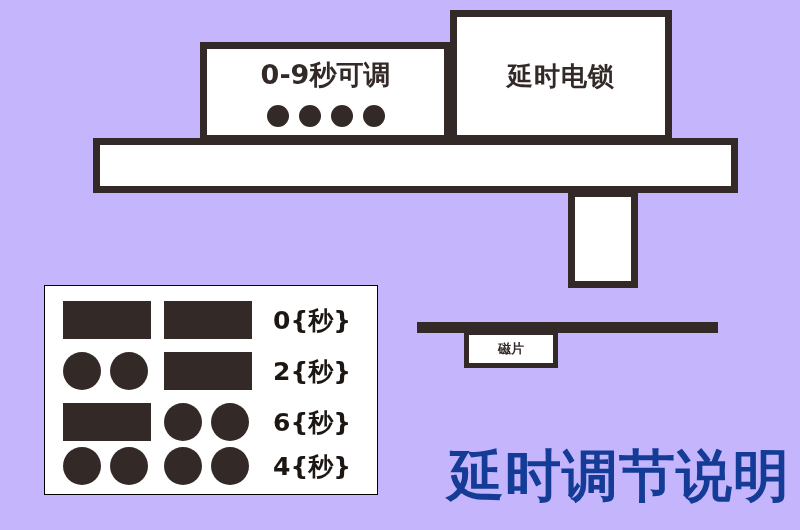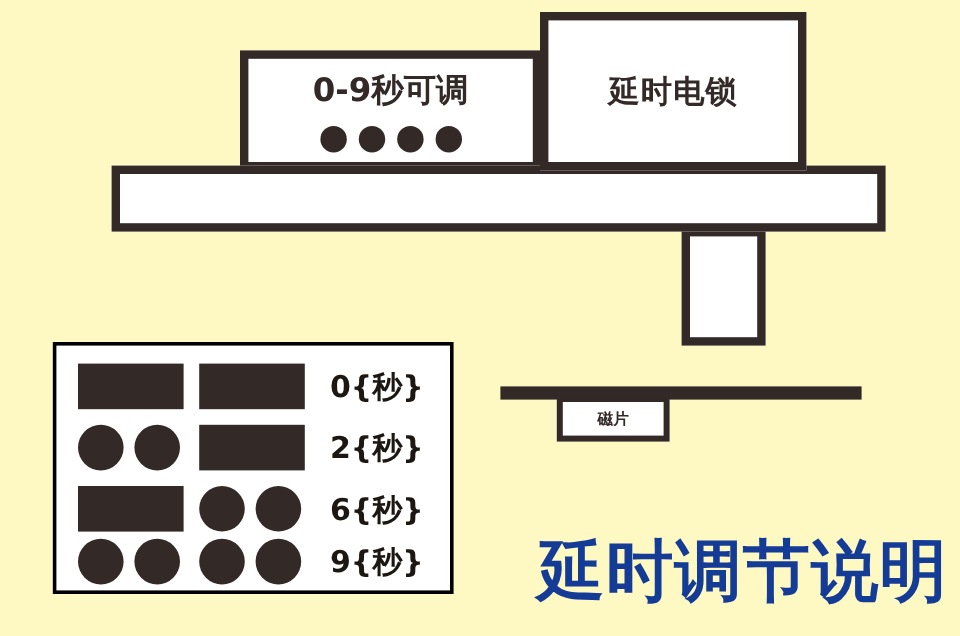--- a/index.html
+++ b/index.html
@@ -13,21 +13,21 @@
     position: relative;
     overflow: hidden;
     font-family: "DejaVu Sans", "Liberation Sans", sans-serif;
   }
 
   #stage {
     position: absolute;
     left: 0; top: 0;
     width: 800px;
     height: 530px;
-    background: #fef9c3;
+    background: #c4b5fd;
   }
 
   
   .obox {
     position: absolute;
     background: #ffffff;
     border: 7px solid #332A28;
     box-sizing: border-box;
   }
 
@@ -143,21 +143,21 @@
   }
 
   
   #legend-panel {
     position: absolute;
     left: 44px;
     top: 285px;
     width: 334px;
     height: 210px;
     background: #ffffff;
-    border: 3px solid #000000;
+    border: 1px solid #000000;
     box-sizing: border-box;
     z-index: 2;
   }
   .legend-row {
     position: absolute;
     left: 0;
     width: 100%;
     height: 48px;
     display: flex;
     align-items: center;
@@ -303,20 +303,20 @@
             <span class="mark-dot"></span>
           </div>
         </div>
         <div class="slot-group">
           <div class="mark-pair">
             <span class="mark-dot"></span>
             <span class="mark-dot"></span>
           </div>
         </div>
       </div>
-      <div class="legend-label">9{秒}</div>
+      <div class="legend-label">4{秒}</div>
     </div>
 
   </div>
 
   <div id="blue-heading">延时调节说明</div>
 
 </div>
 
 </body></html>

